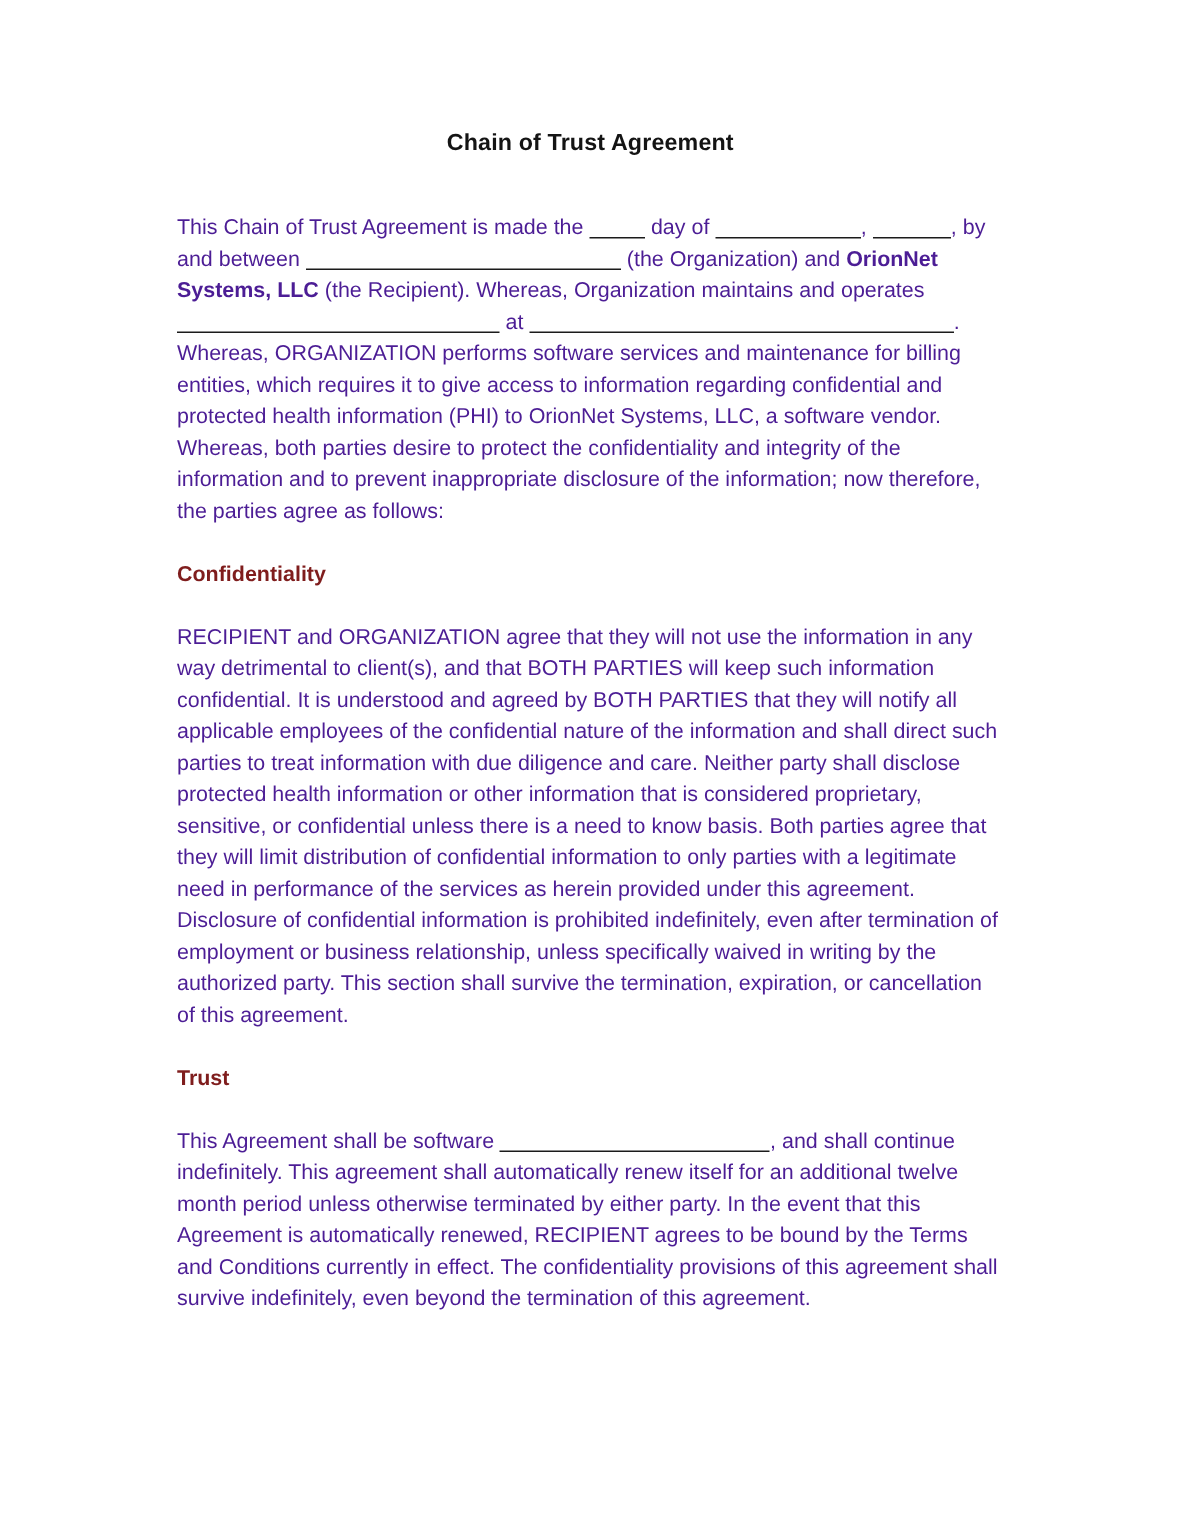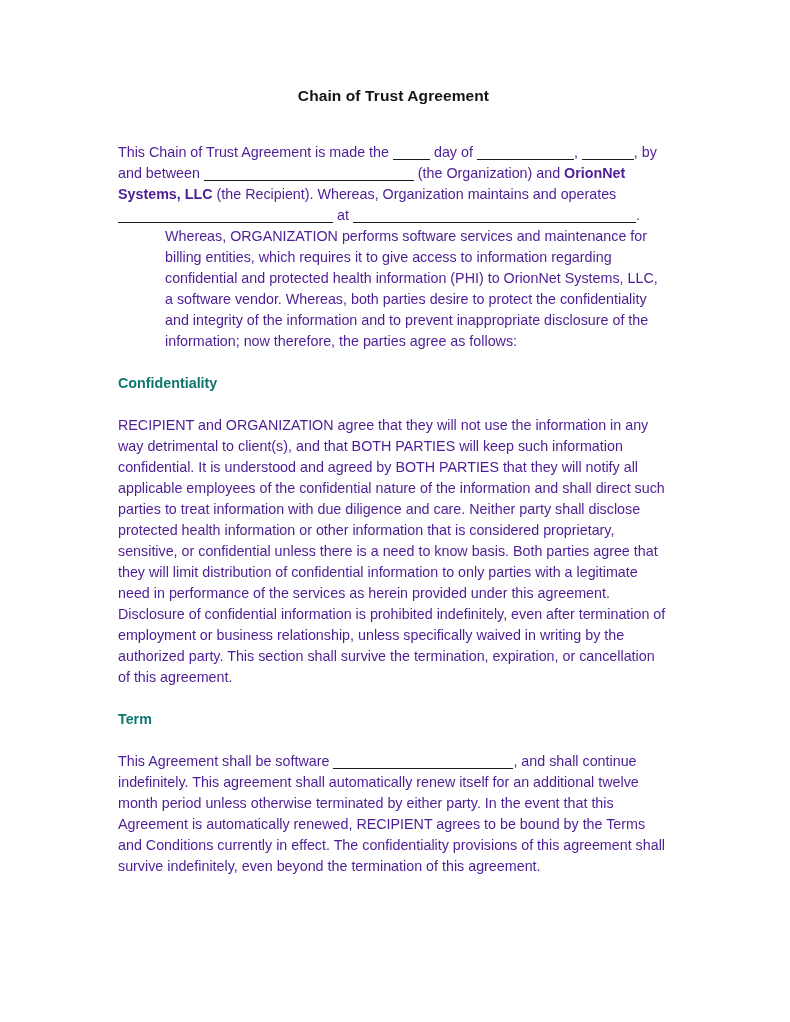--- a/index.html
+++ b/index.html
@@ -47,28 +47,28 @@
 
   p.para {
     font-size: 14.3px;
     line-height: 21px;
     margin: 0;
     text-align: left;
     color: #4c1d95;
     word-spacing: 0px;
   }
 
-  .para + .para { margin-top: 0; margin-left: 47px; }
+  .para + .para { margin-top: 0; }
 
   h2.section-heading {
     font-size: 14.3px;
     font-weight: bold;
     line-height: 21px;
     margin: 0;
-    color: #0f766e;
+    color: #7f1d1d;
   }
 
   
   .gap-21 { height: 21px; }
   .gap-22 { height: 22px; }
 
   b.strong { font-weight: bold; }
 
   
   .blank {
@@ -114,21 +114,21 @@
     <div class="gap-21"></div>
 
     <h2 class="section-heading">Confidentiality</h2>
 
     <div class="gap-21"></div>
 
     <p class="para">RECIPIENT and ORGANIZATION agree that they will not use the information in any way detrimental to client(s), and that BOTH PARTIES will keep such information confidential. It is understood and agreed by BOTH PARTIES that they will notify all applicable employees of the confidential nature of the information and shall direct such parties to treat information with due diligence and care. Neither party shall disclose protected health information or other information that is considered proprietary, sensitive, or confidential unless there is a need to know basis. Both parties agree that they will limit distribution of confidential information to only parties with a legitimate need in performance of the services as herein provided under this agreement. Disclosure of confidential information is prohibited indefinitely, even after termination of employment or business relationship, unless specifically waived in writing by the authorized party. This section shall survive the termination, expiration, or cancellation of this agreement.</p>
 
     <div class="gap-21"></div>
 
-    <h2 class="section-heading">Term</h2>
+    <h2 class="section-heading">Trust</h2>
 
     <div class="gap-21"></div>
 
     <p class="para"><span>This Agreement shall be software</span>
       <span class="blank blank-eff"></span><span>, and shall continue indefinitely. This agreement shall automatically renew itself for an additional twelve month period unless otherwise terminated by either party. In the event that this Agreement is automatically renewed, RECIPIENT agrees to be bound by the Terms and Conditions currently in effect. The confidentiality provisions of this agreement shall survive indefinitely, even beyond the termination of this agreement.</span></p>
 
     <div class="gap-22"></div>
 
 
     <div class="gap-21"></div>

